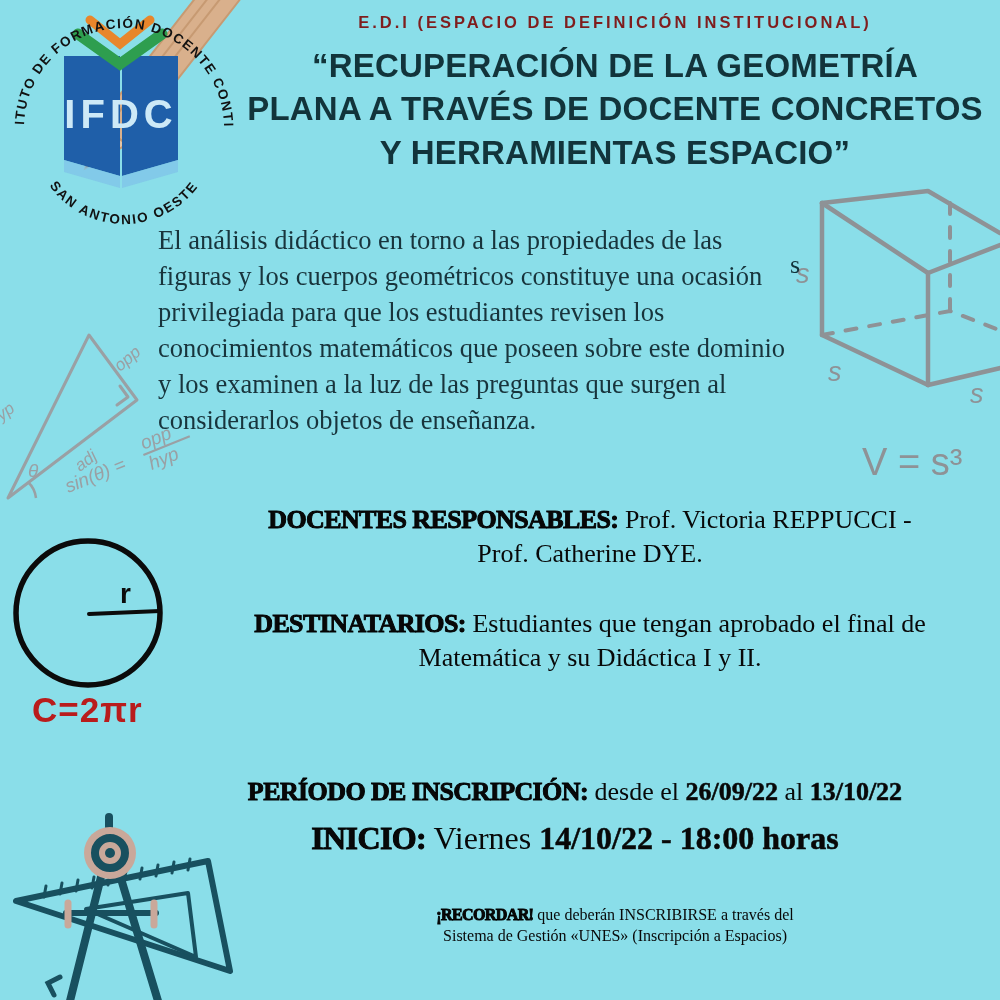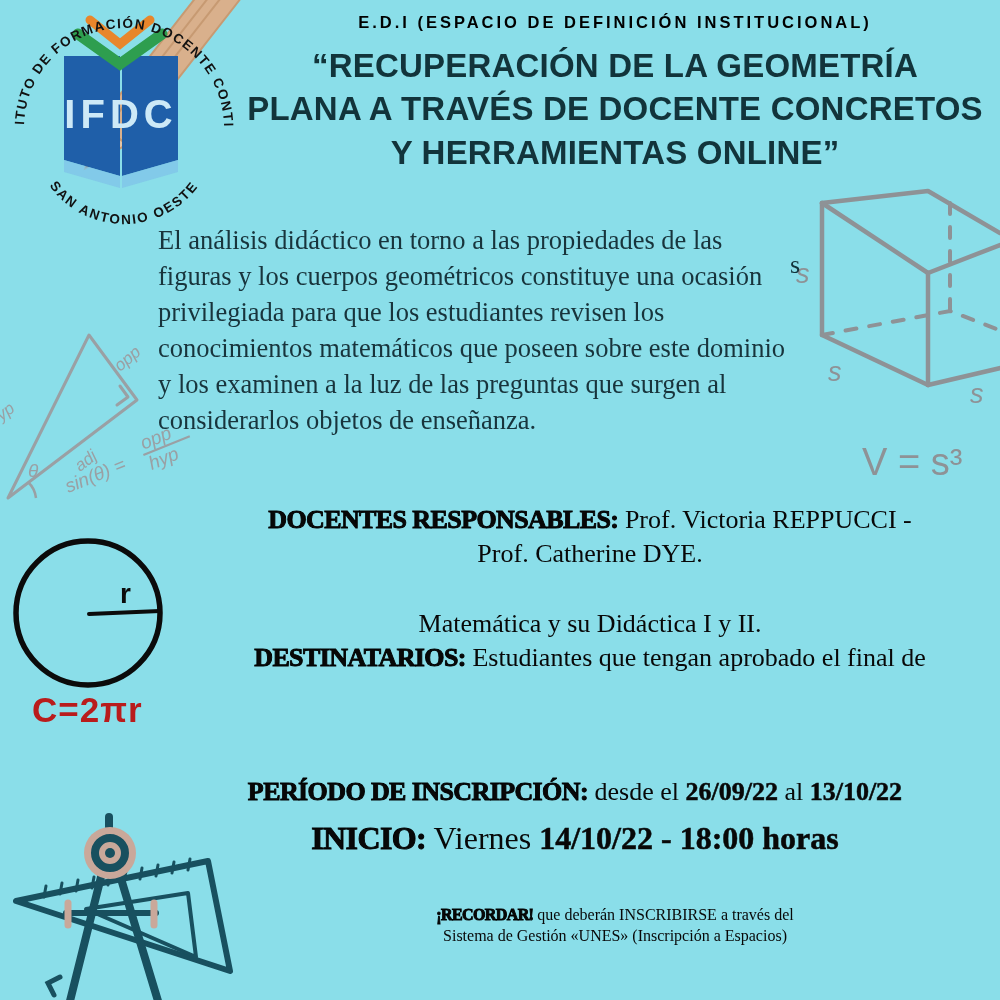--- a/index.html
+++ b/index.html
@@ -41,21 +41,21 @@
     text-align: center;
     color: #12343B;
   }
   #edi-line {
     font-family: "Liberation Sans", sans-serif;
     font-weight: 700;
     font-size: 16.5px;
     letter-spacing: 3.0px;
     line-height: 1;
     margin: 6px 0 0 0;
-    color: #000000;
+    color: #7f1d1d;
   }
   #main-title {
     font-family: Liberation Sans, sans-serif;
     font-weight: 700;
     font-size: 33px;
     line-height: 1.33;
     letter-spacing: 0.2px;
     margin: 13px 0 0 0;
     color: #12343B;
   }
@@ -276,40 +276,40 @@
         <textPath href="#arcBot" startOffset="50%" text-anchor="middle">SAN ANTONIO OESTE</textPath>
       </text>
     </svg>
   </div>
 
   <div id="header">
     <div id="edi-line">E.D.I (ESPACIO DE DEFINICIÓN INSTITUCIONAL)</div>
     <div id="main-title">
       <span class="tline">“RECUPERACIÓN DE LA GEOMETRÍA</span>
       <span class="tline">PLANA A TRAVÉS DE DOCENTE CONCRETOS</span>
-      <span class="tline">Y HERRAMIENTAS ONLINE”</span>
+      <span class="tline">Y HERRAMIENTAS ESPACIO”</span>
     </div>
   </div>
 
   <div id="intro-paragraph">El análisis didáctico en torno a las propiedades de las figuras y los cuerpos geométricos constituye una ocasión privilegiada para que los estudiantes revisen los conocimientos matemáticos que poseen sobre este dominio y los examinen a la luz de las preguntas que surgen al considerarlos objetos de enseñanza.</div>
 
   <div class="info-line" id="docentes">
     <span class="nowrapline">
       <span class="heavy">DOCENTES RESPONSABLES:</span>
       <span class="val">Prof. Victoria REPPUCCI  -</span>
     </span>
     <span class="nowrapline val">Prof. Catherine DYE.</span>
   </div>
 
   <div class="info-line" id="destinatarios">
-    <span class="nowrapline val">Matemática y su Didáctica I y II.</span>
     <span class="nowrapline">
       <span class="heavy">DESTINATARIOS:</span>
       <span class="val">Estudiantes que tengan aprobado el final de</span>
     </span>
+    <span class="nowrapline val">Matemática y su Didáctica I y II.</span>
   </div>
 
 
   <div class="info-line" id="periodo">
     <span class="nowrapline">
       <span class="heavy">PERÍODO DE INSCRIPCIÓN:</span>
       <span class="val">desde el</span>
       <span class="val-b">26/09/22</span>
       <span class="val">al</span>
       <span class="val-b">13/10/22</span>

